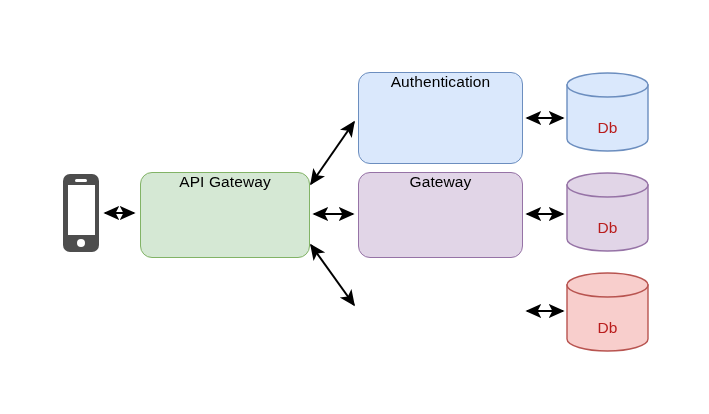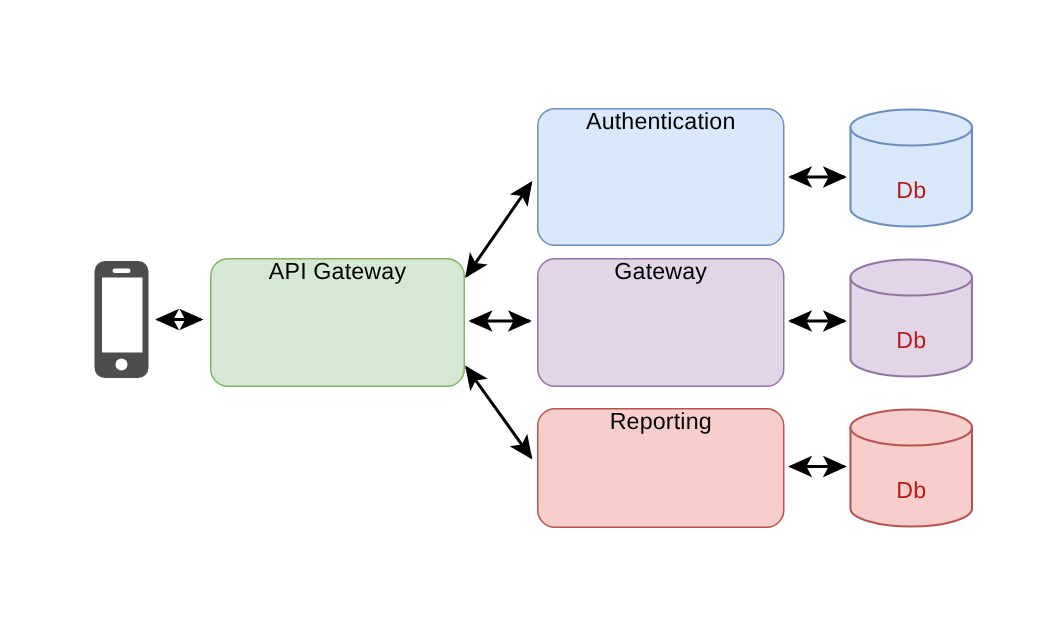--- a/index.html
+++ b/index.html
@@ -124,24 +124,20 @@
   <div class="node-box" style="left:358px; top:72px; width:165px; height:92px;
               background:#DAE8FC; border-color:#6C8EBF;">
     <span>Authentication</span>
   </div>
 
   <div class="node-box" style="left:358px; top:172px; width:165px; height:86px;
               background:#E1D5E7; border-color:#9673A6;">
     <span>Gateway</span>
   </div>
 
-  <div class="node-box" style="left:358px; top:272px; width:165px; height:80px;
-              background:#F8CECC; border-color:#B85450;">
-    <span>Reporting</span>
-  </div>
 
   <div class="db-label" style="left:567px; top:119px; width:81px;">Db</div>
 
   <div class="db-label" style="left:567px; top:219px; width:81px;">Db</div>
 
   <div class="db-label" style="left:567px; top:319px; width:81px;">Db</div>
 
 </div>
 
 </body></html>

